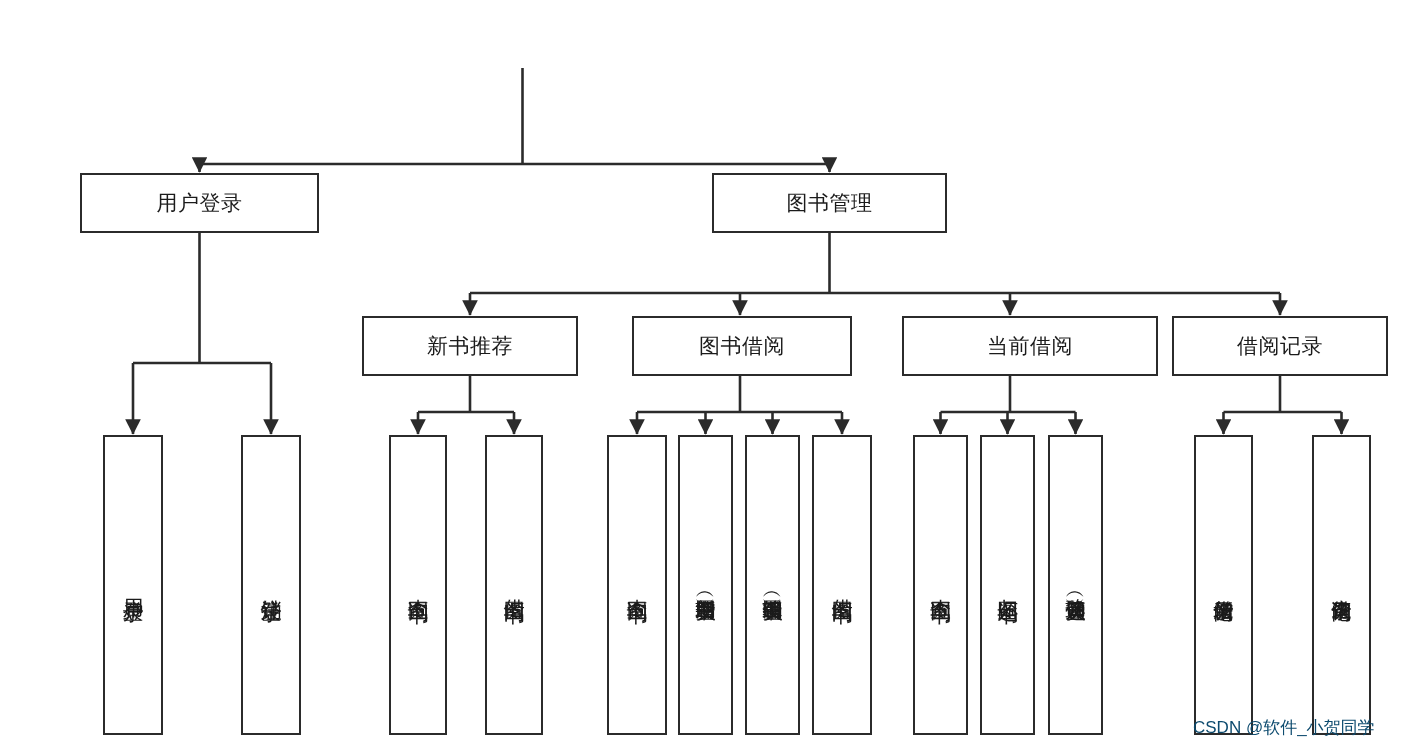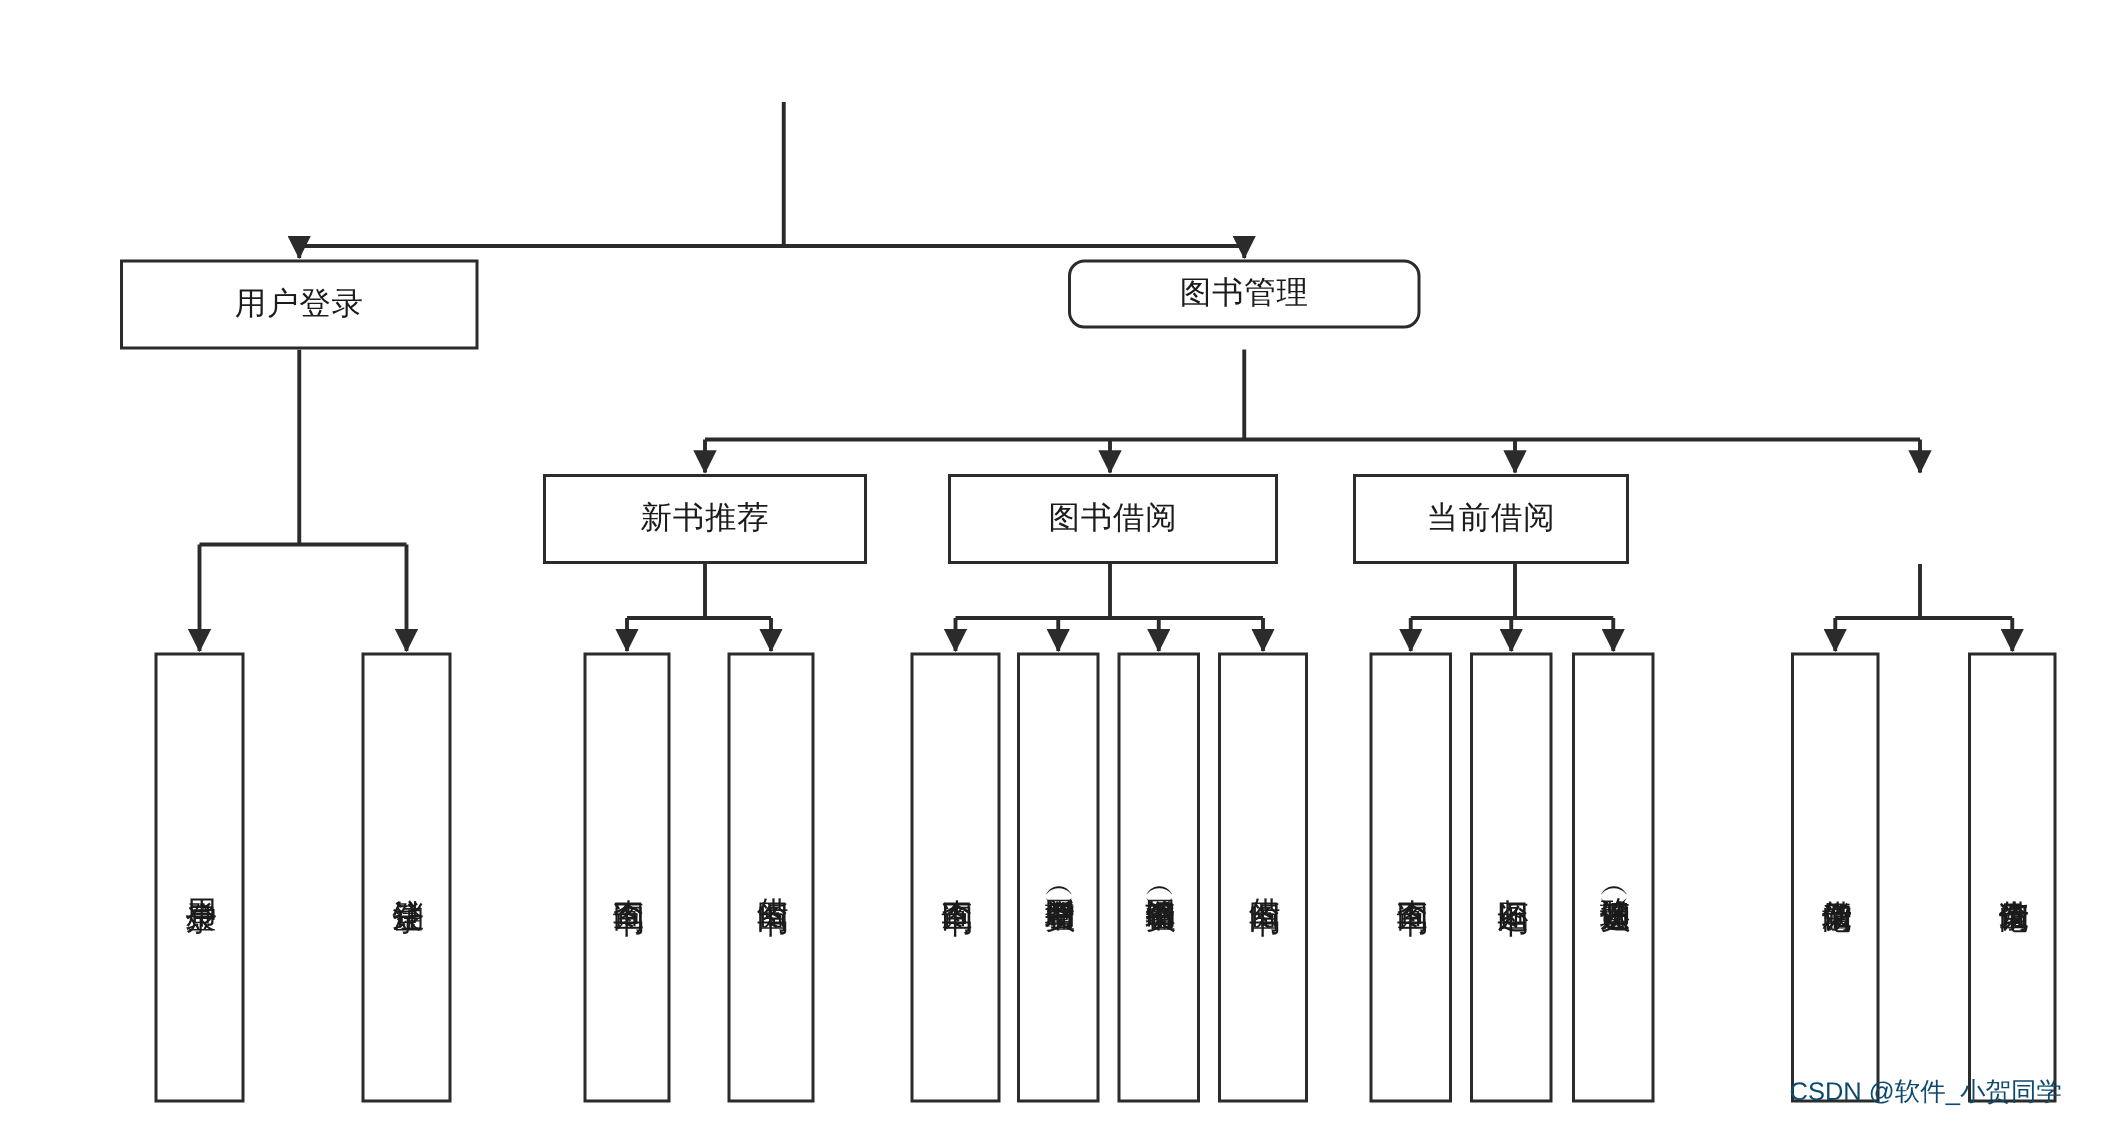--- a/index.html
+++ b/index.html
@@ -124,36 +124,39 @@
         <line x1="1223.5" y1="412" x2="1223.5" y2="434" marker-end="url(#arrowhead)"></line>
         <line x1="1341.5" y1="412" x2="1341.5" y2="434" marker-end="url(#arrowhead)"></line>
       </g>
   </svg>
 
 
   <div class="node horiz" style="left: 80px; top: 173px; width: 239px; height: 60px;">
     <span class="node-label">用户登录</span>
   </div>
 
-  <div class="node horiz" style="left: 712px; top: 173px; width: 235px; height: 46px; border-radius: 11px;">
+  <div class="node horiz" style="left: 712px; top: 173px; width: 235px; height: 60px;">
     <span class="node-label">图书管理</span>
   </div>
 
   <div class="node horiz" style="left: 362px; top: 316px; width: 216px; height: 60px;">
     <span class="node-label">新书推荐</span>
   </div>
 
   <div class="node horiz" style="left: 632px; top: 316px; width: 220px; height: 60px;">
     <span class="node-label">图书借阅</span>
   </div>
 
-  <div class="node horiz" style="left: 902px; top: 316px; width: 184px; height: 60px;">
+  <div class="node horiz" style="left: 902px; top: 316px; width: 256px; height: 60px;">
     <span class="node-label">当前借阅</span>
   </div>
 
+  <div class="node horiz" style="left: 1172px; top: 316px; width: 216px; height: 60px;">
+    <span class="node-label">借阅记录</span>
+  </div>
 
   <div class="node vert" style="left: 103px; top: 435px; width: 60px; height: 300px;">
     <span class="node-label">用户登录</span>
   </div>
 
   <div class="node vert" style="left: 241px; top: 435px; width: 60px; height: 300px;">
     <span class="node-label">注销登录</span>
   </div>
 
   <div class="node vert" style="left: 389px; top: 435px; width: 58px; height: 300px;">

